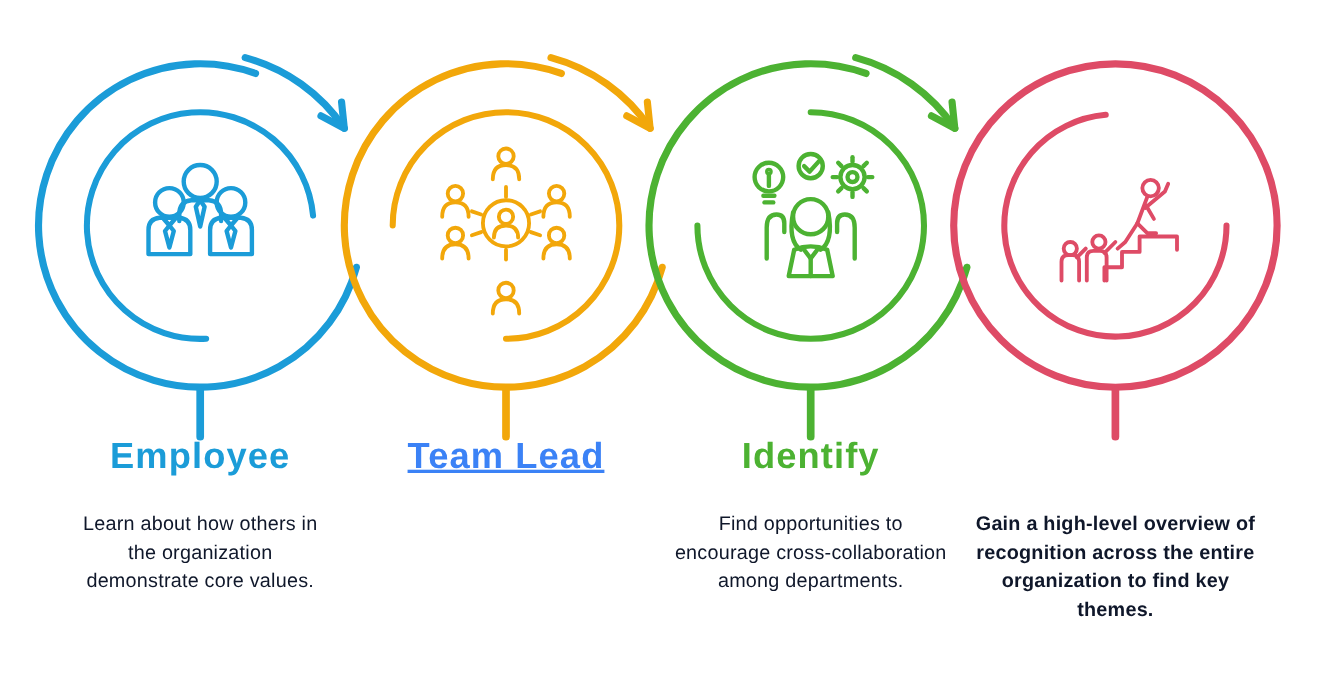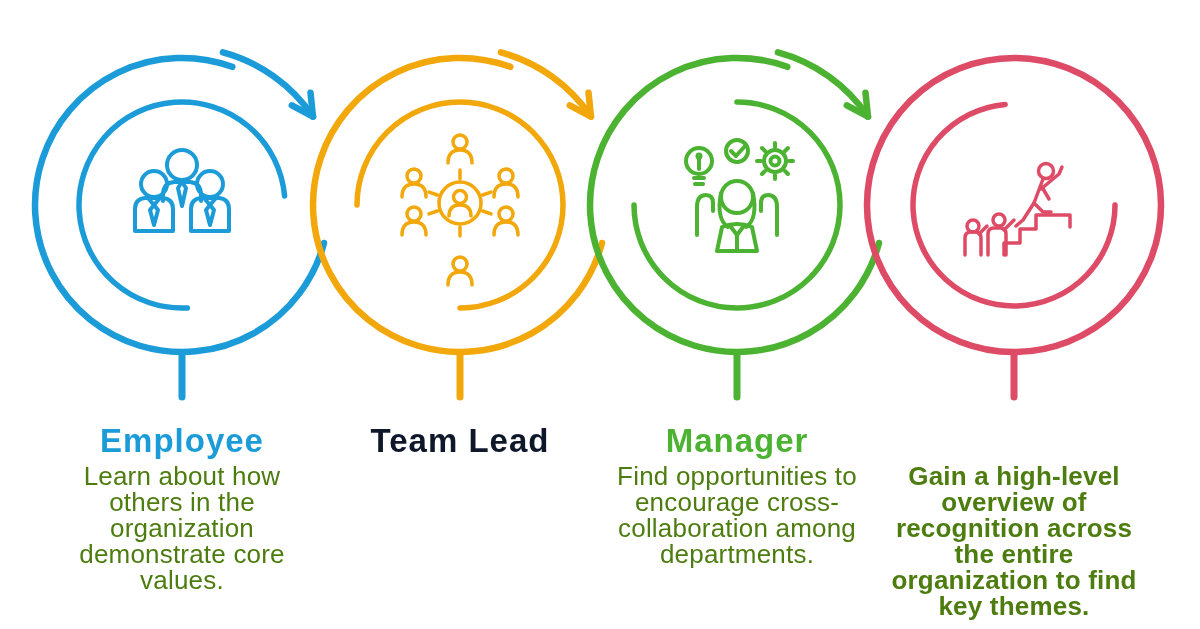--- a/index.html
+++ b/index.html
@@ -6,38 +6,38 @@
   .stage{
     position:relative;
     width:1200px;height:629px;
     background:#ffffff;
     font-family:"Liberation Sans","DejaVu Sans",sans-serif;
     overflow:hidden;
   }
   .step{position:absolute;top:0;height:629px;width:276px;}
   .step .motif{position:absolute;left:-22px;top:45px;width:320px;height:360px;}
   .step .title{
-    position:absolute;top:424px;left:-30px;right:-30px;
+    position:absolute;top:397px;left:-30px;right:-30px;
     text-align:center;
     font-size:33px;font-weight:bold;letter-spacing:1px;
     line-height:1.05;
   }
   .step .desc{
     position:absolute;top:463px;left:-20px;right:-20px;
     text-align:center;
-    color:#4d7c0f;
-    font-size:26px;line-height:26px;letter-spacing:0.2px;
+    color:#0f172a;
+    font-size:18px;line-height:26px;letter-spacing:0.2px;
   }
   .step .desc .inner{margin:0 auto;}
   #col-employee{left:44px;}
   #col-teamlead{left:322px;}
   #col-manager{left:599px;}
   #col-leadership{left:876px;}
   #col-employee .title{color:#1B9CD8;}
-  #col-teamlead .title{color:#0f172a;}
+  #col-teamlead .title{color:#3b82f6;text-decoration:underline;}
   #col-manager .title{color:#4CB232;}
   #col-leadership .title{color:#DE4B66;}
   #col-employee .desc .inner{width:215px;}
   #col-teamlead .desc .inner{width:250px;}
   #col-manager .desc .inner{width:255px;text-align:center;}
   #col-leadership .desc .inner{width:258px;font-weight:bold;}
   svg .ring{fill:none;stroke-linecap:round;stroke-linejoin:round;}
   svg .icon{fill:none;stroke-linecap:round;stroke-linejoin:round;}
 </style>
 </head>
@@ -153,21 +153,21 @@
         <path d="M -18,-12 Q -23,14 -11,22"></path>
         <path d="M 14,-12 Q 19,14 7,22"></path>
         <path d="M -22,46 L -17,22 Q -2,16 13,22 L 18,46 Z"></path>
         <path d="M -8,22 L -2,30 L 4,22"></path>
         <path d="M -2,30 L -2,46"></path>
 
         <path d="M -42,30 V 2 Q -42,-10 -33,-10 Q -26,-10 -26,-2 V 6"></path>
         <path d="M 38,30 V 2 Q 38,-10 29,-10 Q 22,-10 22,-2 V 6"></path>
       </g>
     </svg>
-    <div class="title">Manager</div>
+    <div class="title">Identify</div>
     <div class="desc">
       <div class="inner">Find opportunities to encourage cross-collaboration among departments.</div>
     </div>
   </div>
 
   <div class="step" id="col-leadership">
     <svg class="motif" viewBox="-160 -160 320 360">
       <g class="ring" stroke="#DE4B66">
         <circle cx="0" cy="0" r="147" stroke-width="6.5"></circle>
         <path d="M 101,0 A 101 101 0 1 1 -8.8,-100.6" stroke-width="5.5"></path>

